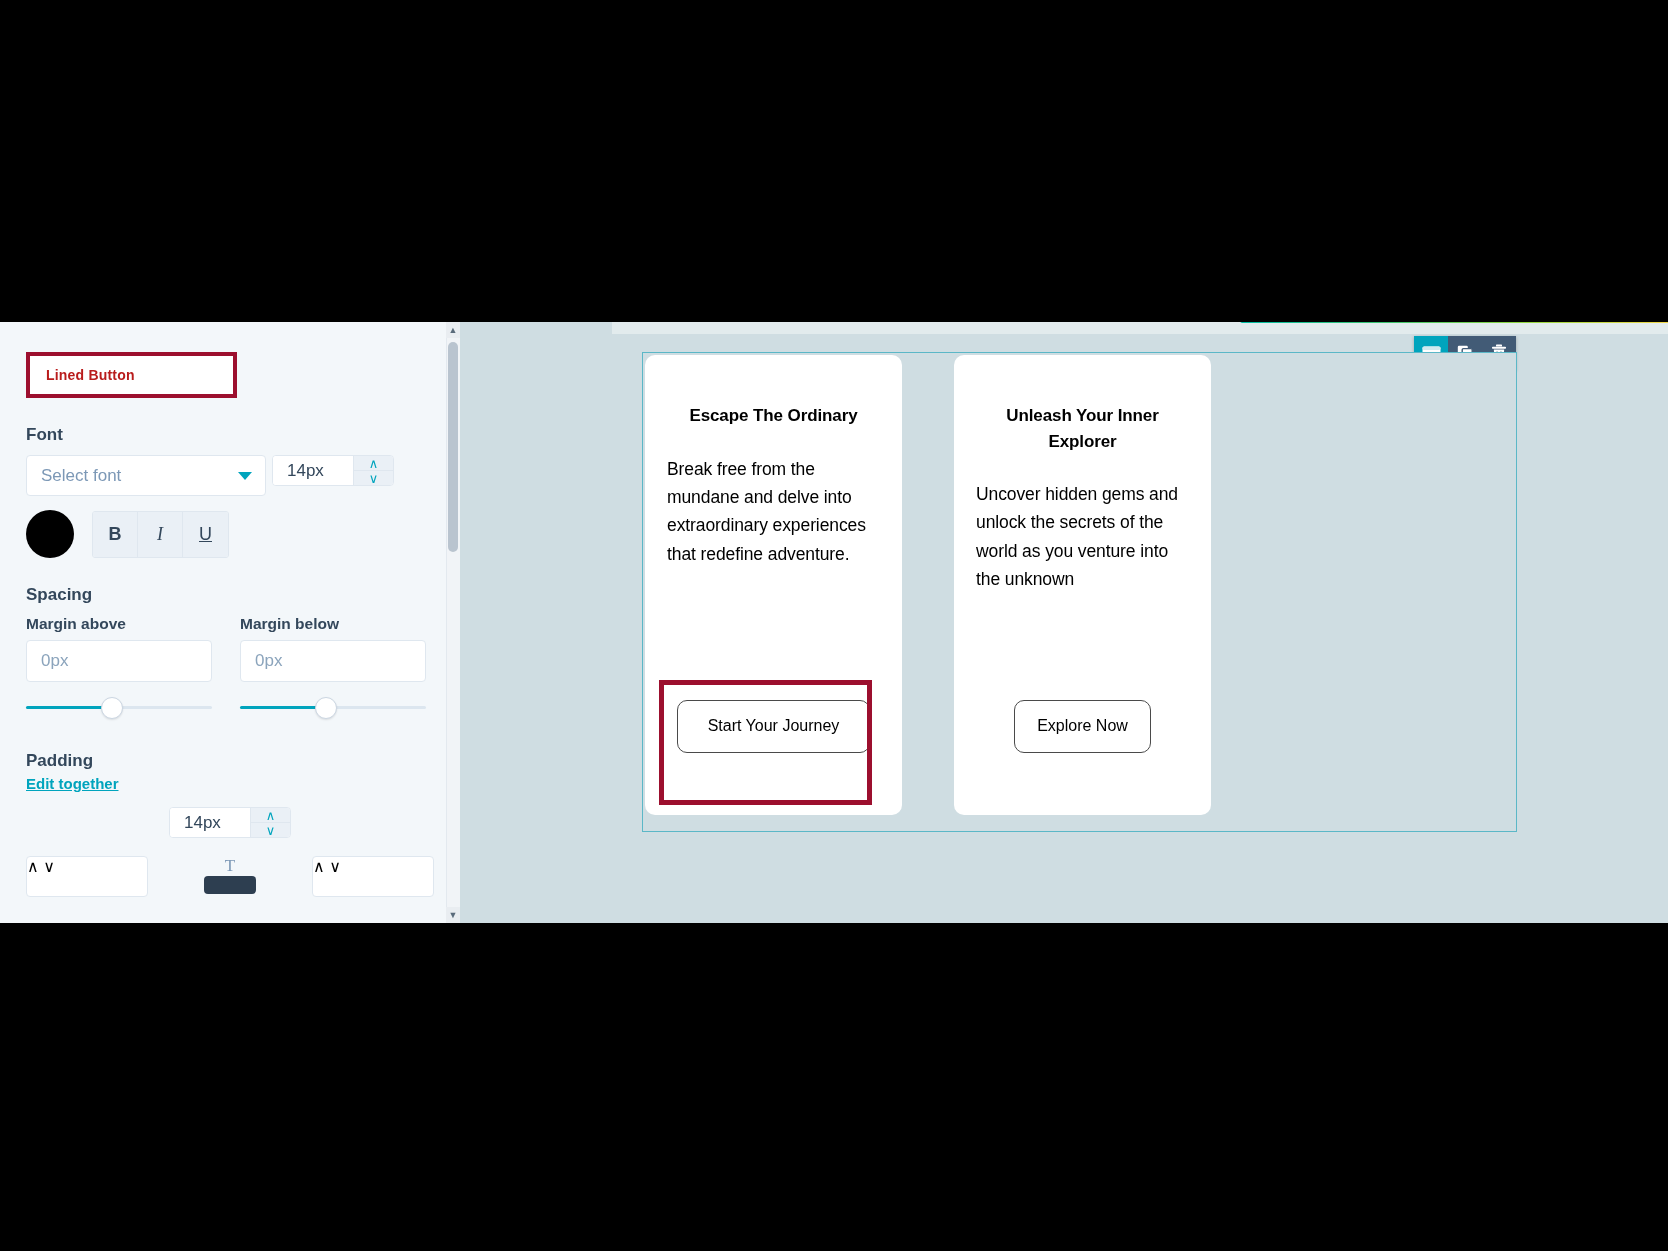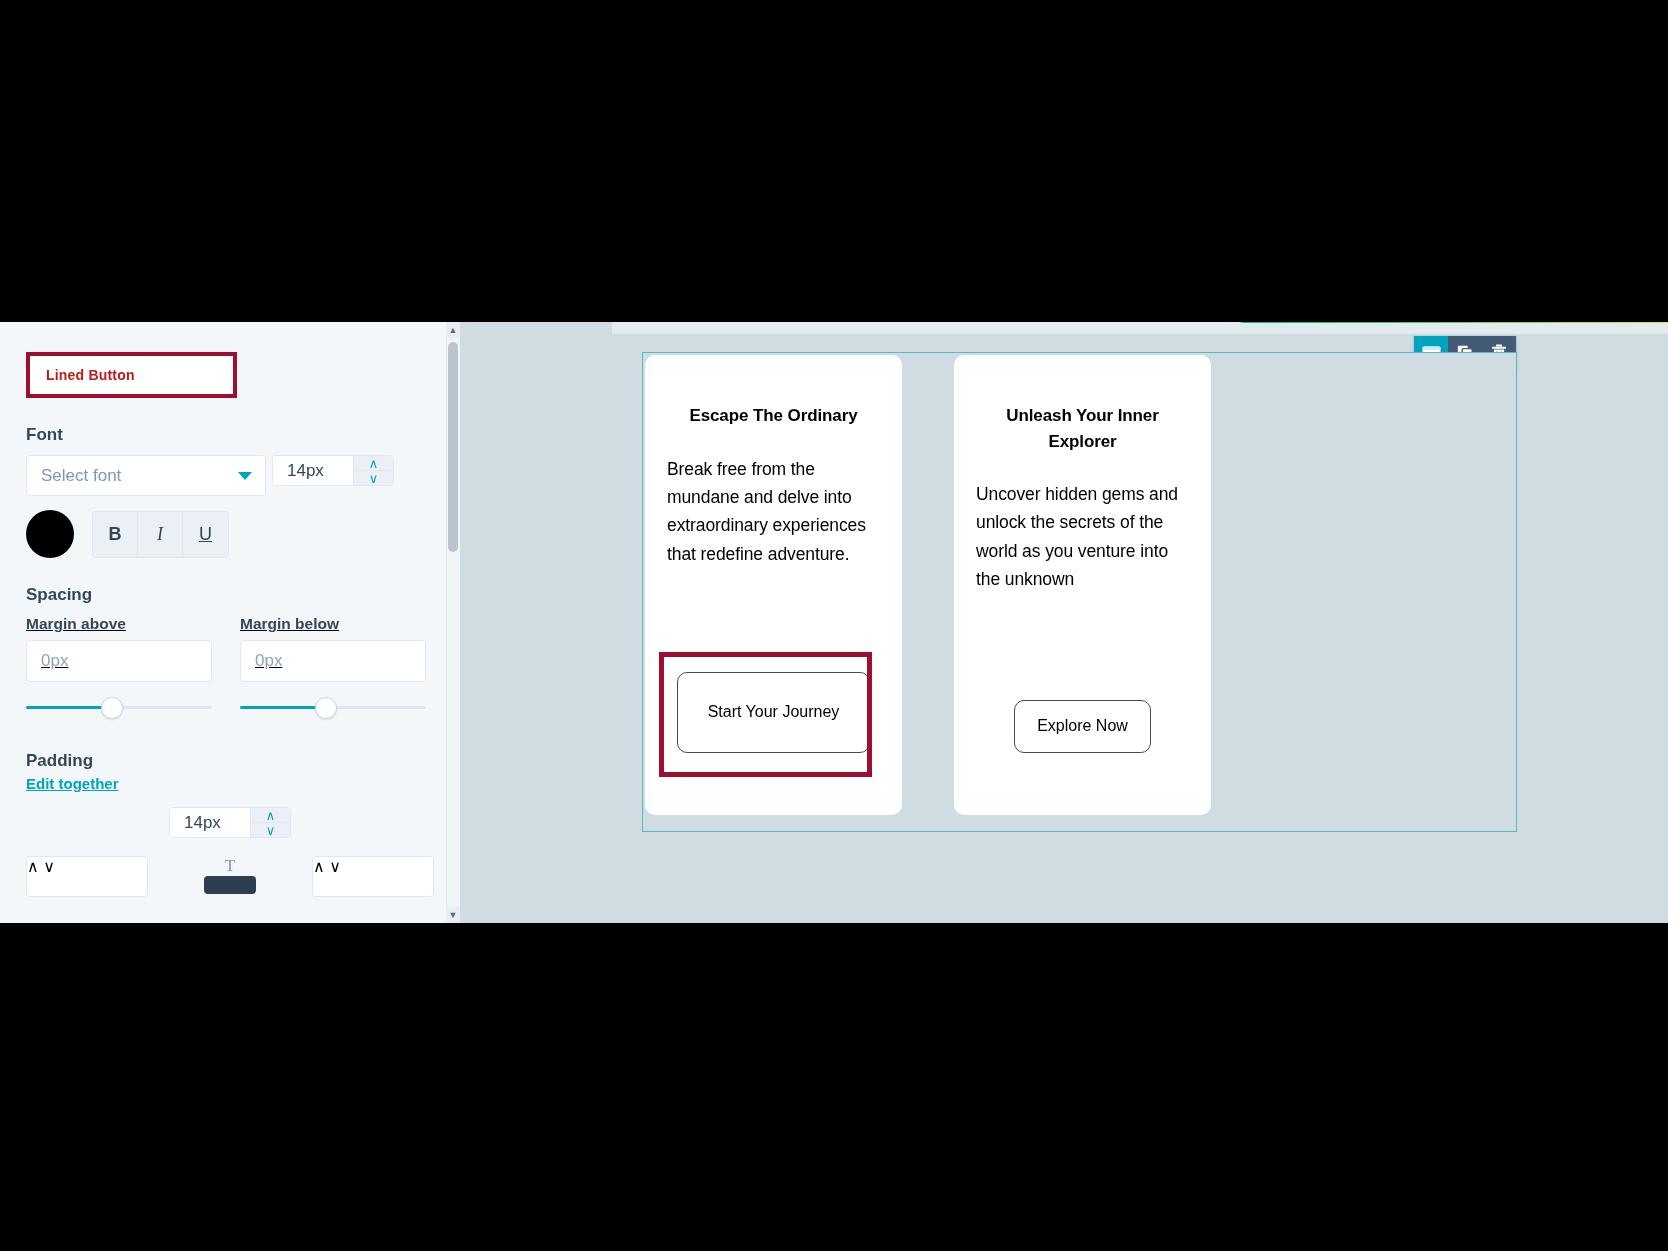--- a/index.html
+++ b/index.html
@@ -84,21 +84,21 @@
   .bui-btn {
     width: 45px; height: 45px; background: #eaf0f6;
     display: flex; align-items: center; justify-content: center;
     font-size: 18px; color: #33475b; border-right: 1px solid #dfe7ef;
   }
   .bui-btn:last-child { border-right: none; }
   .bui-btn.b { font-weight: bold; }
   .bui-btn.i { font-style: italic; font-family: "Liberation Serif", serif; }
   .bui-btn.u { text-decoration: underline; }
 
-  .two-col { display: flex; gap: 28px; text-decoration: underline; }
+  .two-col { display: flex; gap: 28px; }
   .col { width: 186px; }
   .text-input {
     width: 186px; height: 42px; background: #fff;
     border: 1px solid #dfe7ef; border-radius: 4px;
     display: flex; align-items: center; padding: 0 14px;
     font-size: 17px; color: #8ba4bc;
   }
   .slider { position: relative; width: 186px; height: 34px; margin-top: 8px; }
   .slider .track {
     position: absolute; left: 0; top: 16px; width: 186px; height: 3px;
@@ -200,21 +200,21 @@
     font-size: 17.5px; color: #000; line-height: 1.62;
     margin-top: 26px; letter-spacing: -.1px;
   }
   .card-btn-slot { margin-top: auto; margin-bottom: 62px; position: relative; }
   .lined-btn {
     border: 1.5px solid #4a4a4a; border-radius: 10px;
     background: #fff; color: #000; font-size: 16px;
     padding: 13px 22px; text-align: center; line-height: 1.55;
     min-width: 108px;
   }
-  .lined-btn.two-line { padding: 27px 30px; }
+  .lined-btn.two-line { padding: 13px 30px; }
   .btn-highlight {
     position: absolute; left: -18px; top: -20px;
     width: 213px; height: 125px;
     border: 5px solid #9c0f2e; pointer-events: none;
   }
 </style>
 </head>
 <body>
 
 <div id="stage">

